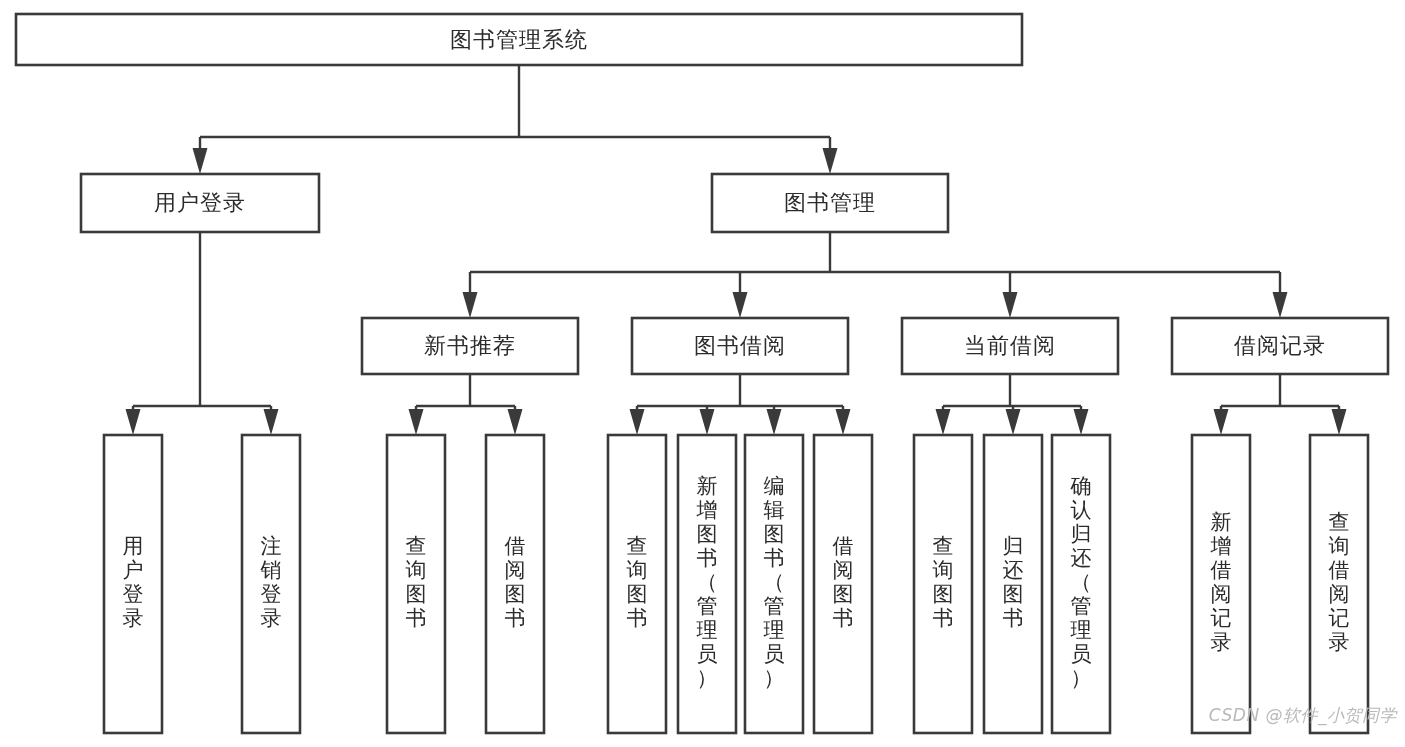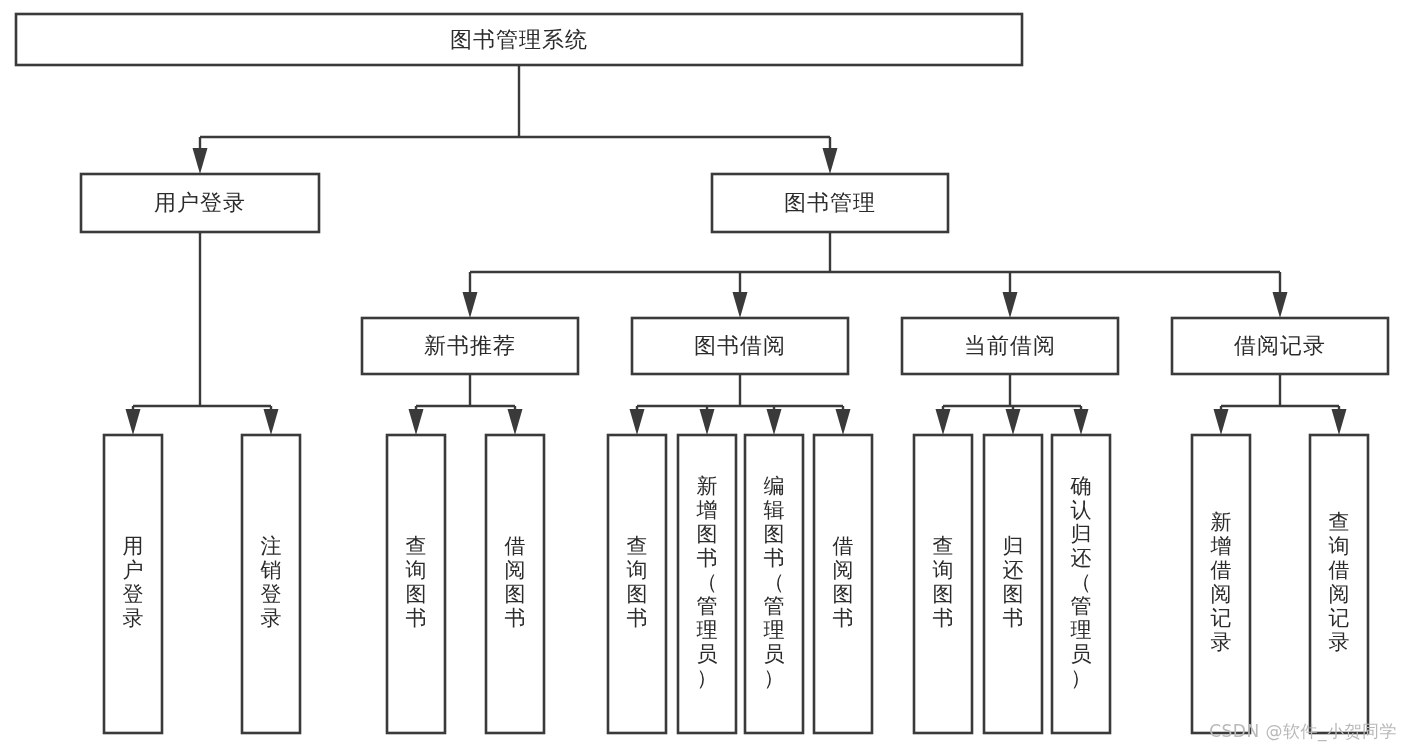--- a/index.html
+++ b/index.html
@@ -39,27 +39,28 @@
     fill: none;
     stroke-linecap: butt;
   }
   .arrow-head {
     fill: #3a3a3a;
     stroke: none;
   }
   .watermark {
     position: absolute;
     right: 8px;
-    bottom: 4px;
+    bottom: 20px;
     font-family: "DejaVu Sans", "Liberation Sans", sans-serif;
     font-size: 17px;
     color: #b9b9b9;
     white-space: nowrap;
     letter-spacing: 0.5px;
     pointer-events: none;
+    font-style: italic;
   }
 </style>
 </head>
 <body>
 
 <div id="diagram-root">
 
   <svg id="tree-svg" viewBox="0 0 1405 747" xmlns="http://www.w3.org/2000/svg">
     <g id="edges-layer">
         <g>

